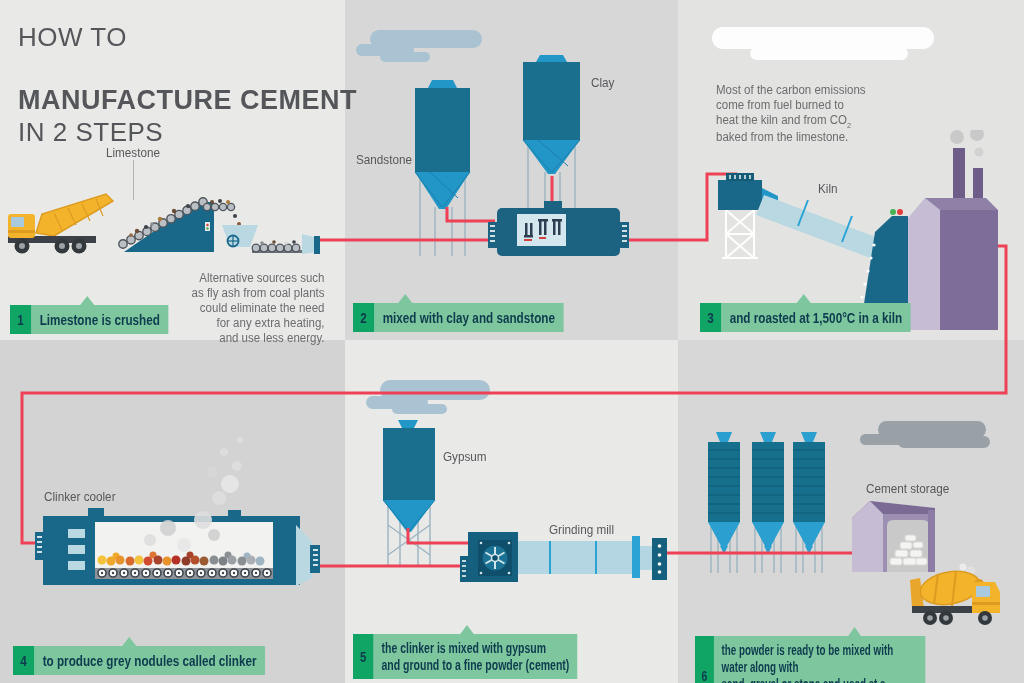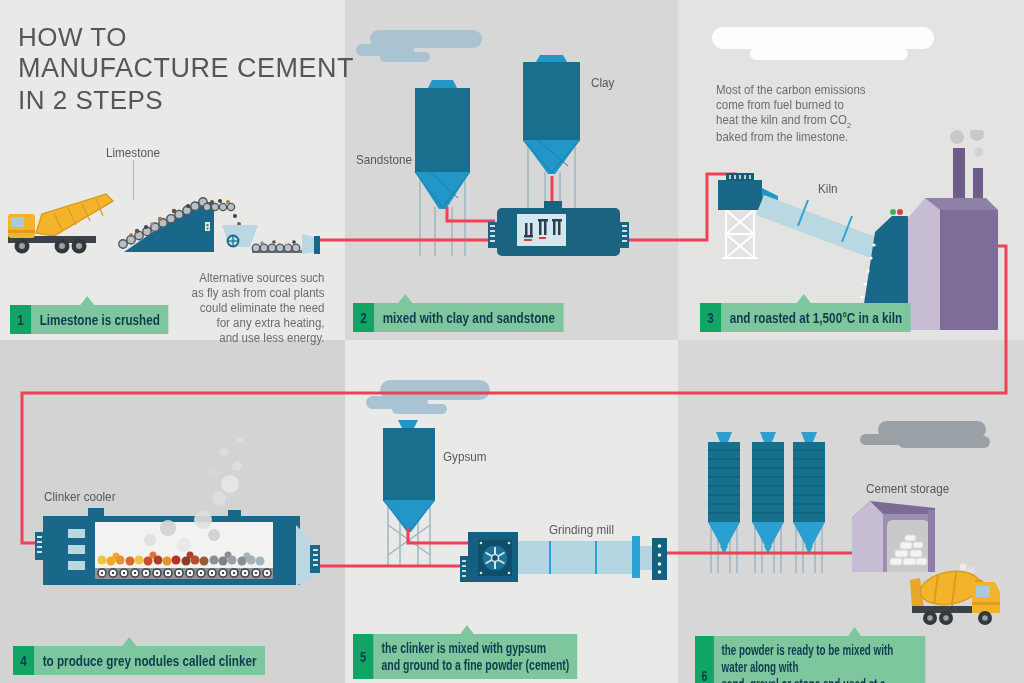--- a/index.html
+++ b/index.html
@@ -3,21 +3,21 @@
 <meta charset="utf-8">
 <style>
   html,body{margin:0;padding:0;background:#bbb;}
   #stage{position:relative;width:1024px;height:683px;overflow:hidden;
          font-family:"Liberation Sans",sans-serif;background:#e9eae8;}
   .panel{position:absolute;}
   .abs{position:absolute;}
   
   #title{position:absolute;left:18px;top:22px;color:#55565a;line-height:1.18;}
   #title .t1,#title .t3{font-size:26px;font-weight:400;letter-spacing:.5px;}
-  #title .t2{font-size:27px;font-weight:400;letter-spacing:.5px;}
+  #title .t2{font-size:27px;font-weight:700;letter-spacing:.5px;margin-top:32px;}
   
   .lbl{position:absolute;font-size:13px;color:#57585b;white-space:nowrap;
        transform:scaleX(.9);transform-origin:0 50%;}
   .note{position:absolute;font-size:12.5px;color:#6b6c6e;line-height:1.2;}
   .note-r{text-align:right;transform:scaleX(.92);transform-origin:100% 0;}
   .note-l{transform:scaleX(.92);transform-origin:0 0;}
   sub{font-size:8px;}
   
   .pill{position:absolute;border-radius:99px;}
   

